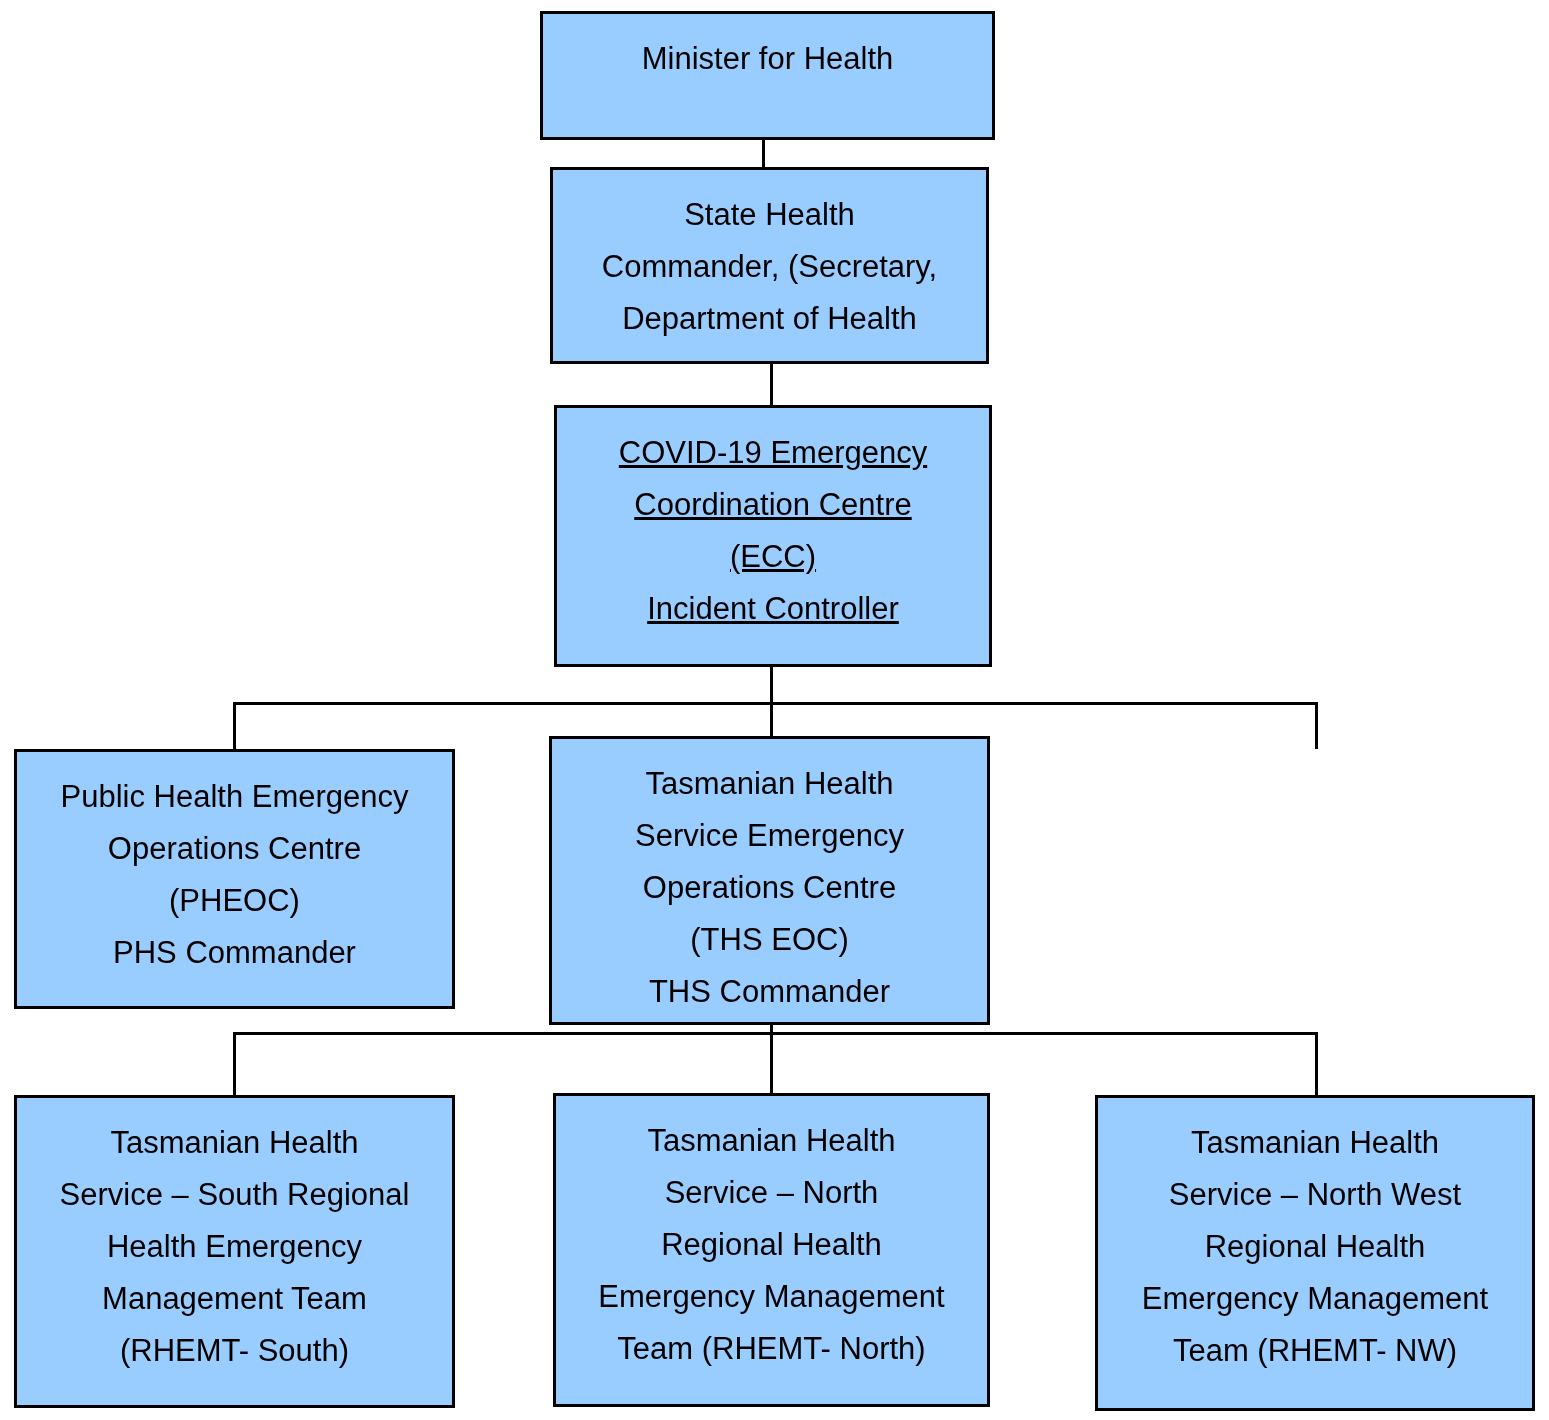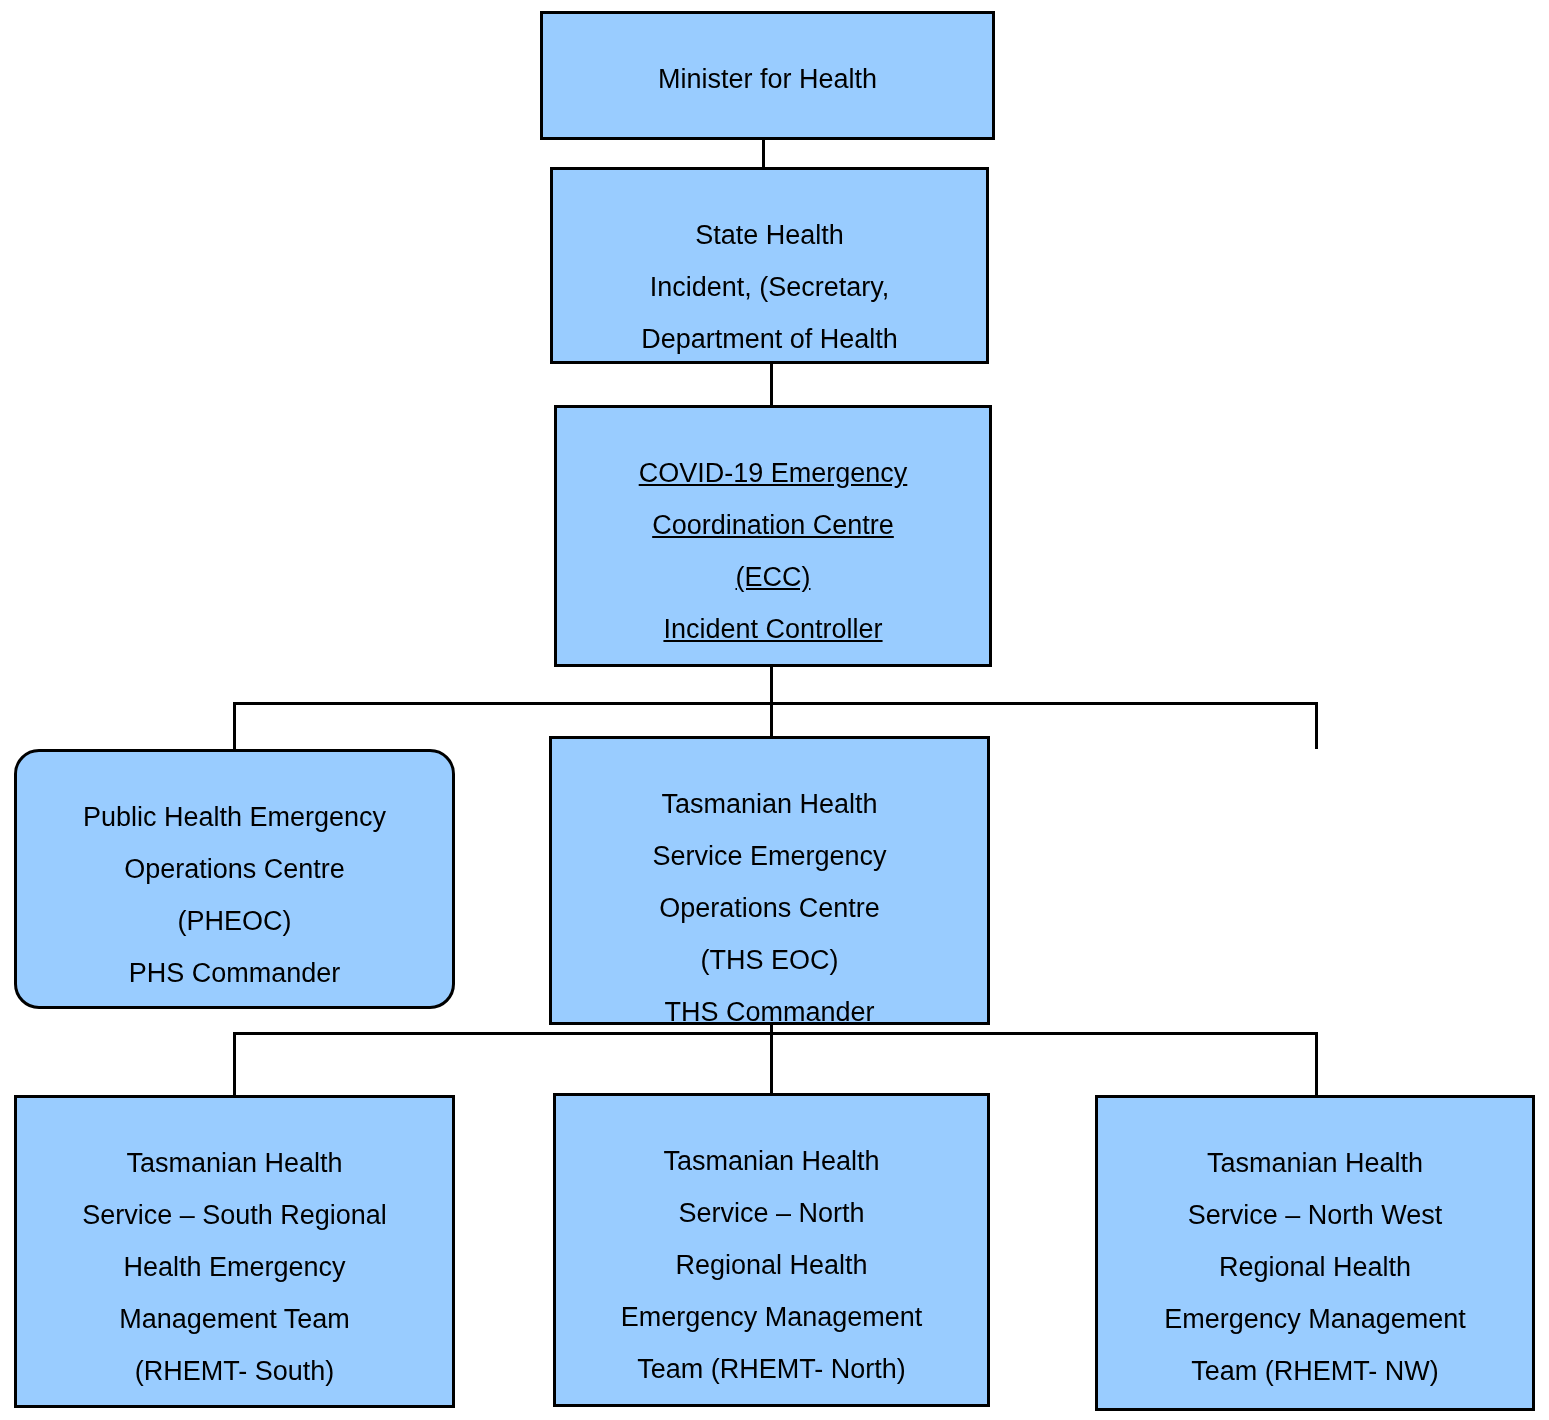--- a/index.html
+++ b/index.html
@@ -30,35 +30,34 @@
     border: 3px solid var(--box-border);
     display: flex;
     flex-direction: column;
     align-items: center;
     justify-content: flex-start;
     padding: 19px 8px 8px 8px;
   }
   .node-text {
     white-space: pre-line;
     text-align: center;
-    font-size: 27px;
+    font-size: 31px;
     line-height: 52px;
     color: var(--text-color);
-    margin-top: 20px;
   }
   .connector {
     position: absolute;
     background: var(--line-color);
   }
 
   
   #node-minister     { left: 540px; top: 11px;   width: 455px; height: 129px; }
   #node-state-health { left: 550px; top: 167px;  width: 439px; height: 197px; }
   #node-ecc          { left: 554px; top: 405px;  width: 438px; height: 262px; text-decoration: underline; }
-  #node-pheoc        { left: 14px;  top: 749px;  width: 441px; height: 260px; border-radius: 25px; }
+  #node-pheoc        { left: 14px;  top: 749px;  width: 441px; height: 260px; }
   #node-ths-eoc      { left: 549px; top: 736px;  width: 441px; height: 289px; }
   #node-at-eoc       { left: 1097px;top: 749px;  width: 438px; height: 261px; }
   #node-rhemt-south  { left: 14px;  top: 1095px; width: 441px; height: 313px; }
   #node-rhemt-north  { left: 553px; top: 1093px; width: 437px; height: 314px; }
   #node-rhemt-nw     { left: 1095px;top: 1095px; width: 440px; height: 316px; }
 
   
   #conn-v-minister-state { left: 762px;  top: 140px;  width: 3px;    height: 27px; }
   #conn-v-state-ecc      { left: 770px;  top: 364px;  width: 3px;    height: 41px; }
   #conn-v-ecc-down       { left: 770px;  top: 667px;  width: 3px;    height: 38px; }
@@ -87,21 +86,21 @@
   <div class="connector" id="conn-h-row4"></div>
   <div class="connector" id="conn-v-row4-left"></div>
   <div class="connector" id="conn-v-row4-right"></div>
 
   <div class="node" id="node-minister">
     <div class="node-text">Minister for Health</div>
   </div>
 
   <div class="node" id="node-state-health">
     <div class="node-text">State Health
-Incident, (Secretary,
+Commander, (Secretary,
 Department of Health</div>
   </div>
 
   <div class="node" id="node-ecc">
     <div class="node-text">COVID-19 Emergency
 Coordination Centre
 (ECC)
 Incident Controller</div>
   </div>
 

